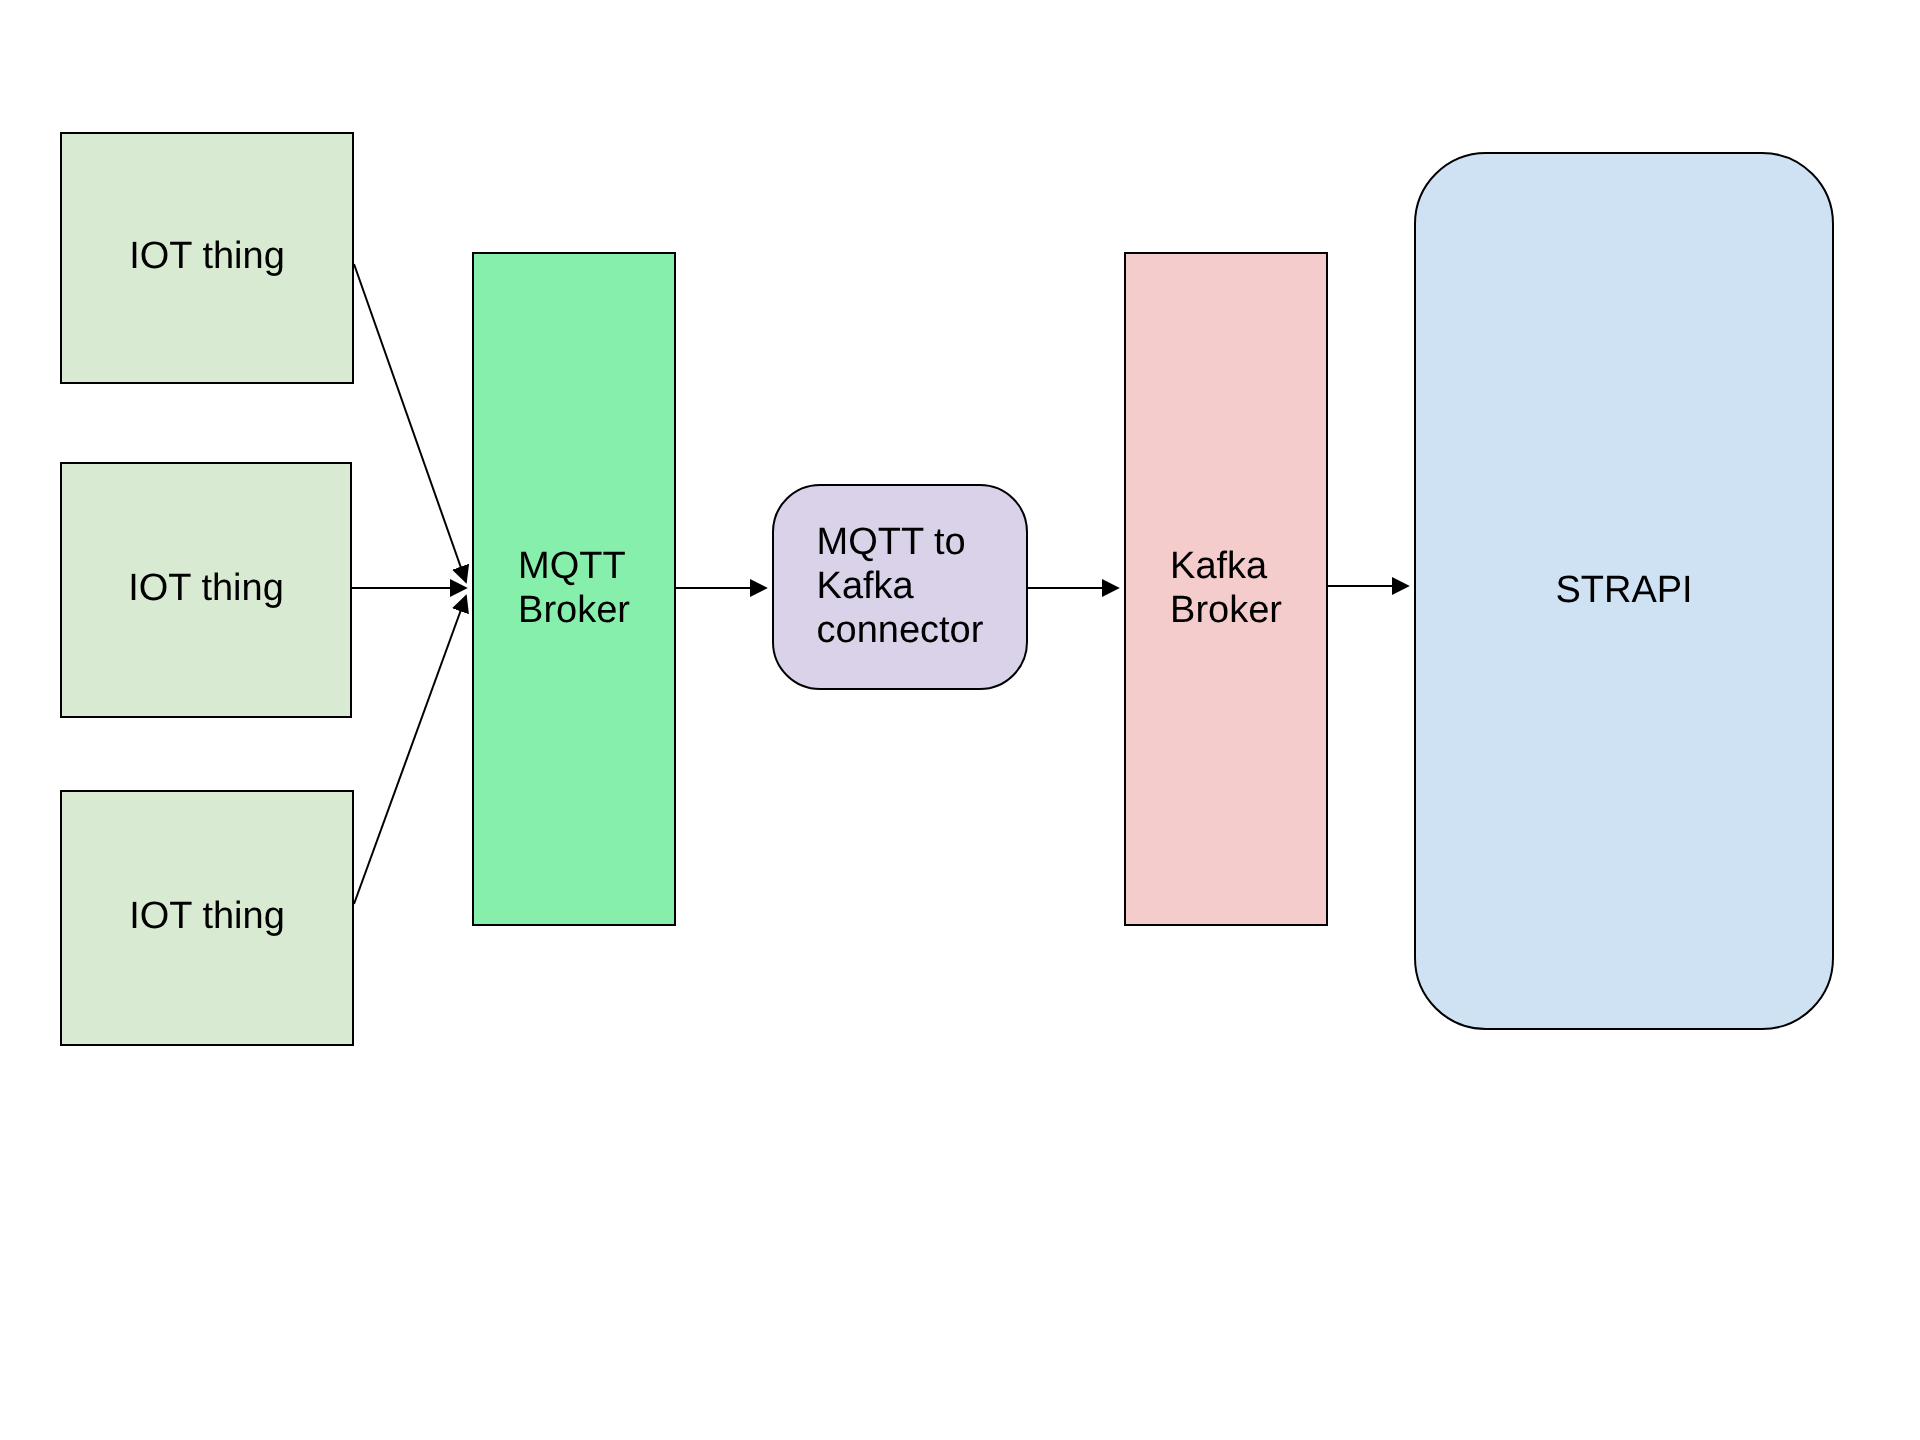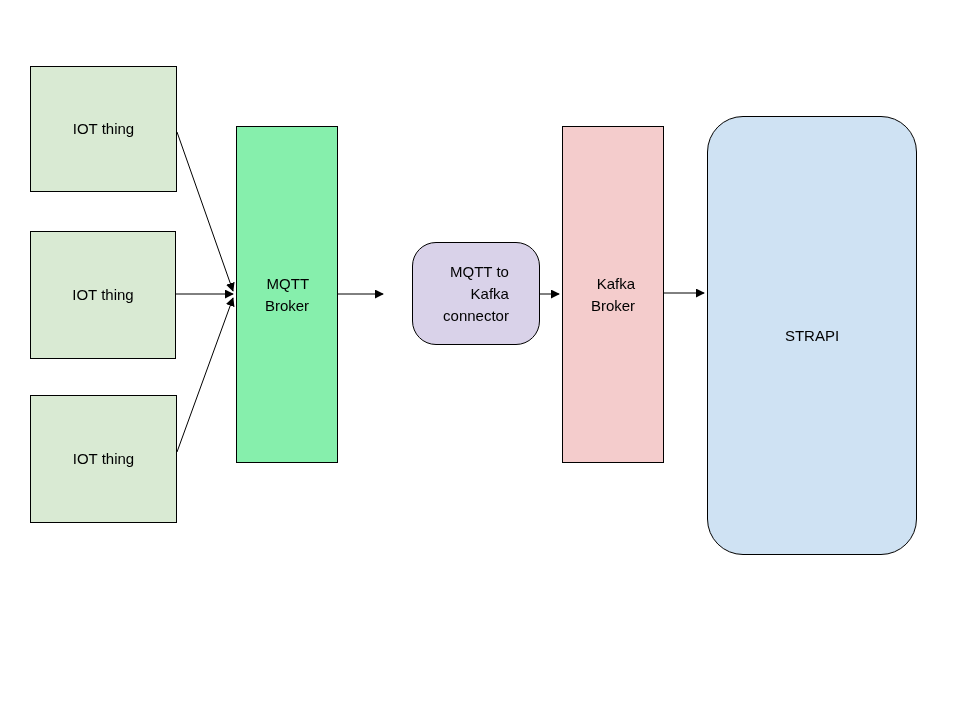--- a/index.html
+++ b/index.html
@@ -23,35 +23,35 @@
     height: 720px;
     pointer-events: none;
   }
   .node {
     position: absolute;
     box-sizing: border-box;
     border: 1px solid #000000;
     display: flex;
     align-items: center;
     justify-content: center;
-    text-align: right;
-    font-size: 15px;
+    text-align: left;
+    font-size: 19px;
     line-height: 22px;
     color: #000000;
   }
   .node .label {
     white-space: pre-line;
   }
   .n-iot1   { left: 30px;  top: 66px;  width: 147px; height: 126px; }
   .n-iot2   { left: 30px;  top: 231px; width: 146px; height: 128px; }
   .n-iot3   { left: 30px;  top: 395px; width: 147px; height: 128px; }
   .n-mqtt   { left: 236px; top: 126px; width: 102px; height: 337px; }
   .n-conn   { left: 386px; top: 242px; width: 128px; height: 103px; border-radius: 24px; }
   .n-kafka  { left: 562px; top: 126px; width: 102px; height: 337px; }
-  .n-strapi { left: 707px; top: 76px;  width: 210px; height: 439px; border-radius: 36px; margin-top: 40px; }
+  .n-strapi { left: 707px; top: 76px;  width: 210px; height: 439px; border-radius: 36px; }
 </style>
 </head>
 <body>
 
 <div class="canvas">
 
   <svg class="edges-layer" width="960" height="720" viewBox="0 0 960 720" xmlns="http://www.w3.org/2000/svg">
     <defs>
       <marker id="arrow" viewBox="0 0 10 10" refX="9" refY="5" markerWidth="9" markerHeight="9" orient="auto-start-reverse">
         <path d="M 0 0 L 10 5 L 0 10 z" fill="#000000"></path>
@@ -75,21 +75,21 @@
 
   <div class="node n-iot3" style="background-color: rgb(217, 234, 211);">
     <span class="label">IOT thing</span>
   </div>
 
   <div class="node n-mqtt" style="background-color: #86efac;">
     <span class="label">MQTT
 Broker</span>
   </div>
 
-  <div class="node n-conn" style="background-color: rgb(217, 210, 233); margin-left: 26px;">
+  <div class="node n-conn" style="background-color: rgb(217, 210, 233);">
     <span class="label">MQTT to
 Kafka
 connector</span>
   </div>
 
   <div class="node n-kafka" style="background-color: rgb(244, 204, 204);">
     <span class="label">Kafka
 Broker</span>
   </div>
 

